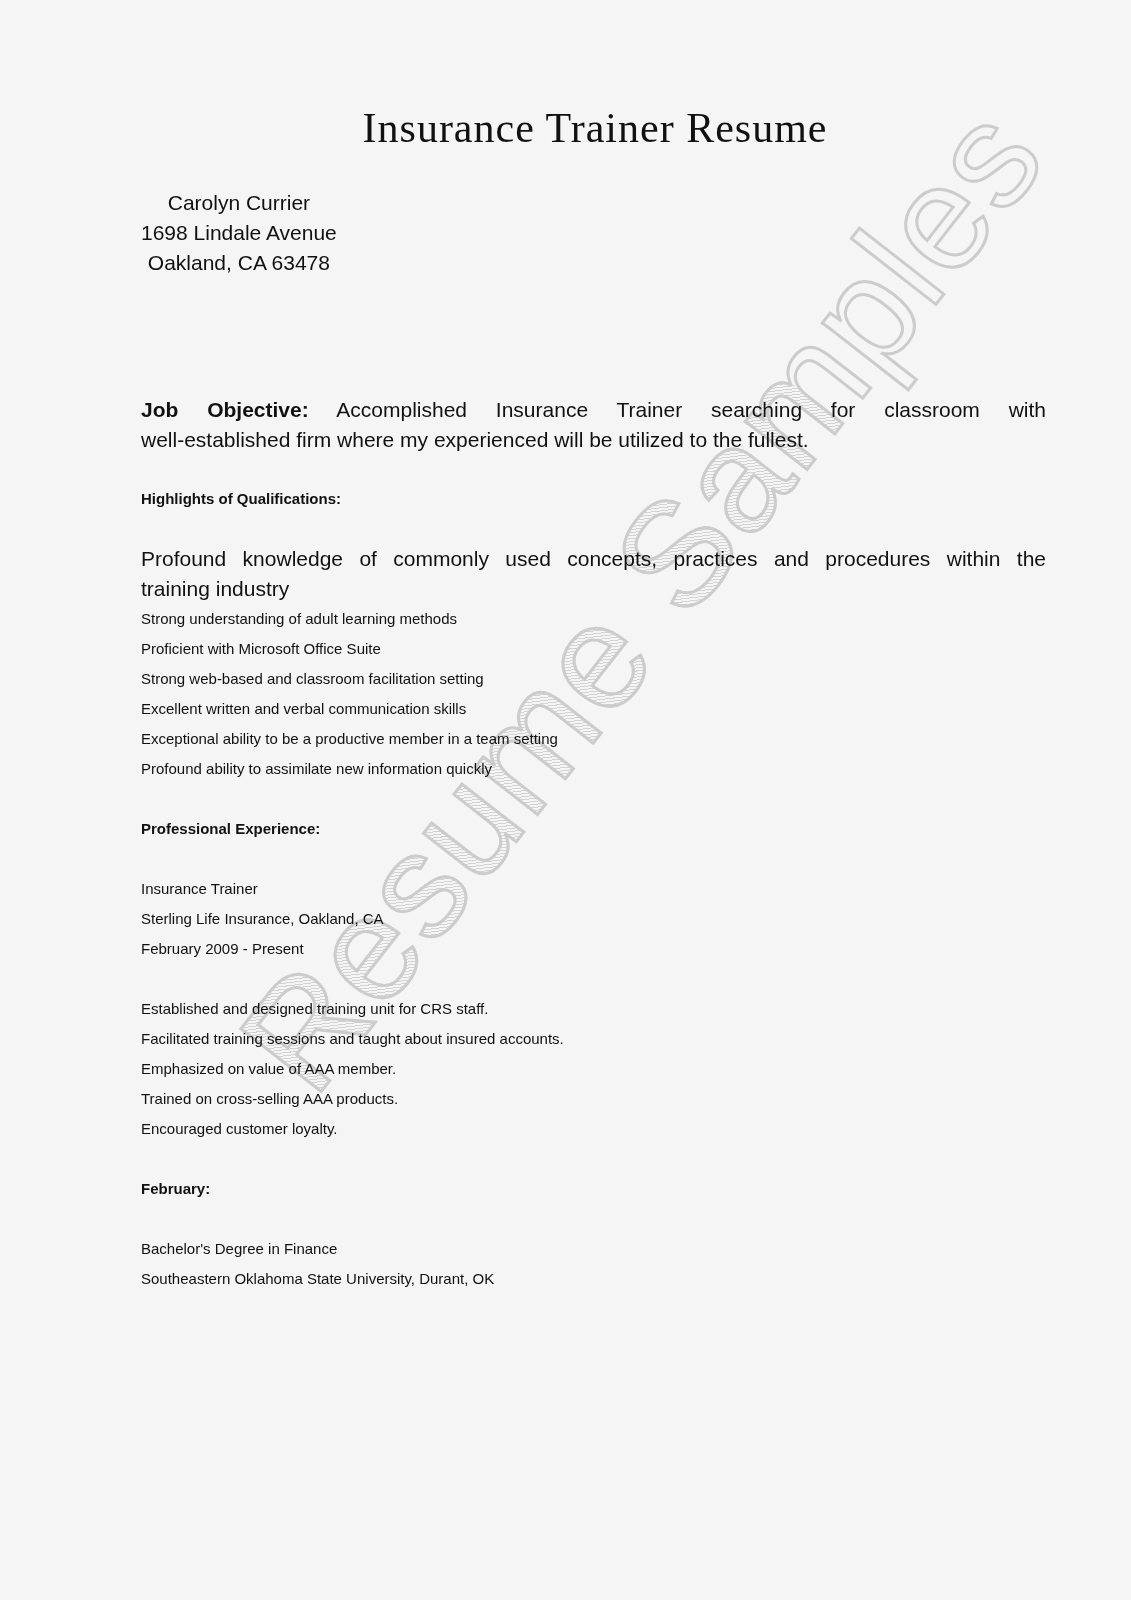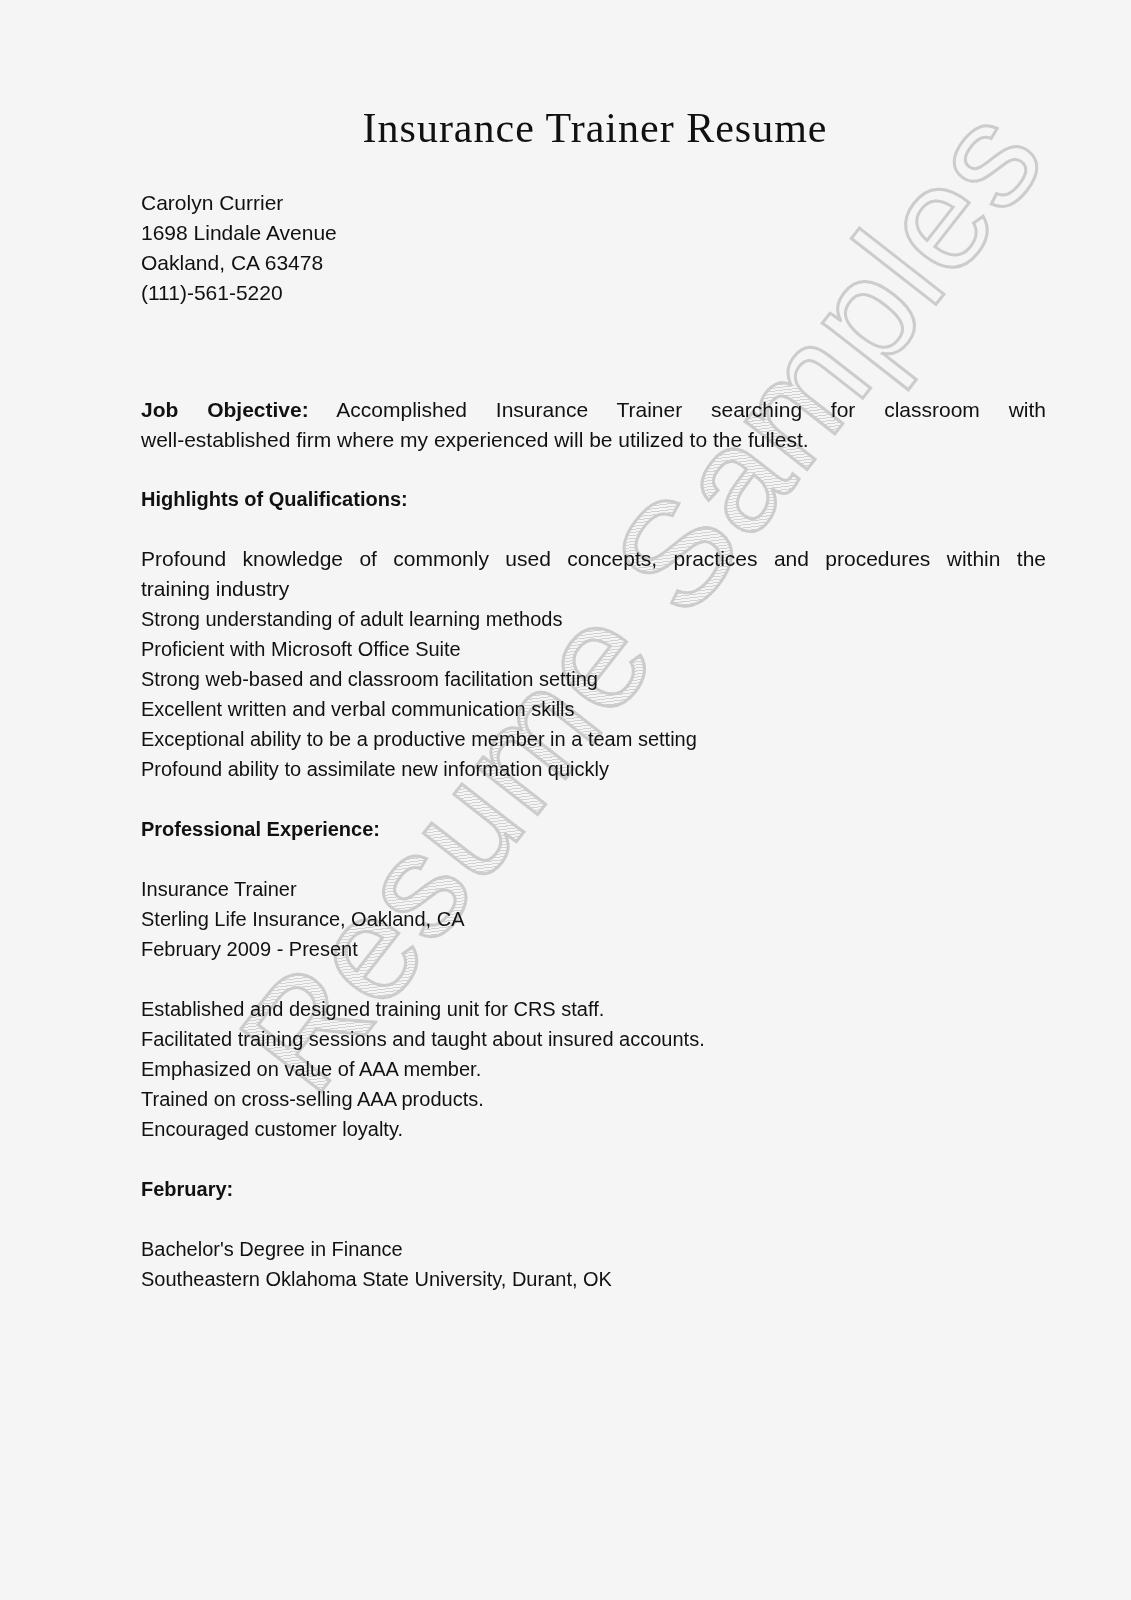--- a/index.html
+++ b/index.html
@@ -15,22 +15,22 @@
     position: absolute; left: 0; top: 104px; width: 1190px;
     text-align: center;
     font-family: "Liberation Serif", serif;
     font-size: 42px; letter-spacing: 1px;
     color: #111;
   }
   .contact {
     position: absolute; left: 141px; top: 188px;
     font-size: 21px; line-height: 30px;
   }
-  .contact div { white-space: nowrap; }
-  .line { position: absolute; left: 141px; font-size: 20px; line-height: 30px; white-space: nowrap; }
+  .contact div { white-space: nowrap; text-align: center; }
+  .line { position: absolute; left: 141px; font-size: 15px; line-height: 30px; white-space: nowrap; }
   .justify {
     position: absolute; left: 141px; width: 905px;
     font-size: 21px; line-height: 30px;
     text-align: justify; text-align-last: left;
   }
   .justify .first { display: block; text-align: justify; text-align-last: justify; }
   .bold { font-weight: bold; }
   .wm-wrap { position:absolute; left:120px; top:640px; width:860px; height:200px; transform: rotate(-52deg); transform-origin: 50% 50%; }
   .wm-text {
     font-size: 148px; color: transparent;
@@ -46,21 +46,20 @@
 <div class="wm-wrap">
   <div class="wm-text">Resume Samples</div>
 </div>
 
 <div class="title">Insurance Trainer Resume</div>
 
 <div class="contact">
   <div>Carolyn Currier</div>
   <div>1698 Lindale Avenue</div>
   <div>Oakland, CA 63478</div>
-  <div>(111)-561-5220</div>
 </div>
 
 <div class="justify" style="top:395px;">
   <span class="first"><span class="bold">Job Objective:</span> <span>Accomplished Insurance Trainer searching for classroom with</span></span>
   <span>well-established firm where my experienced will be utilized to the fullest.</span>
 </div>
 
 <div class="line bold" style="top:484px;">Highlights of Qualifications:</div>
 
 <div class="justify" style="top:544px;">

